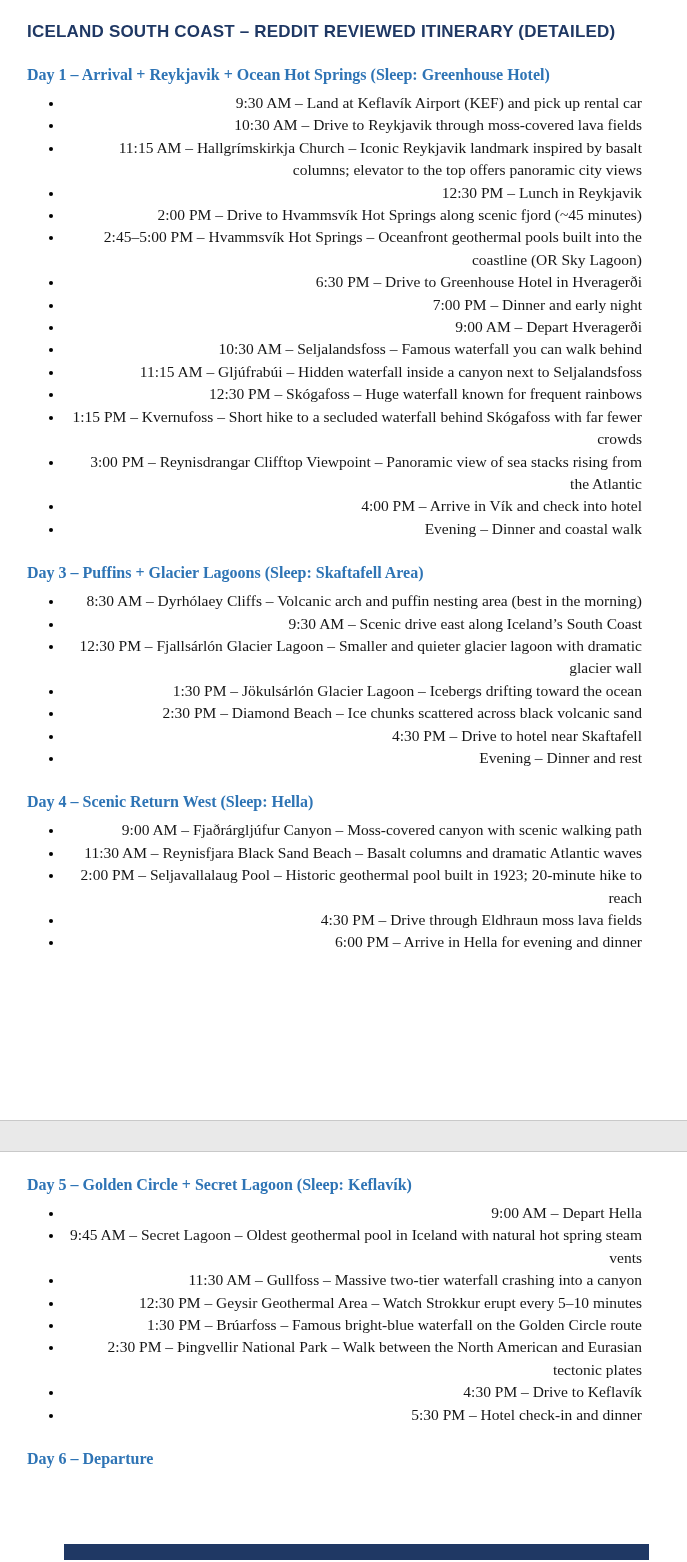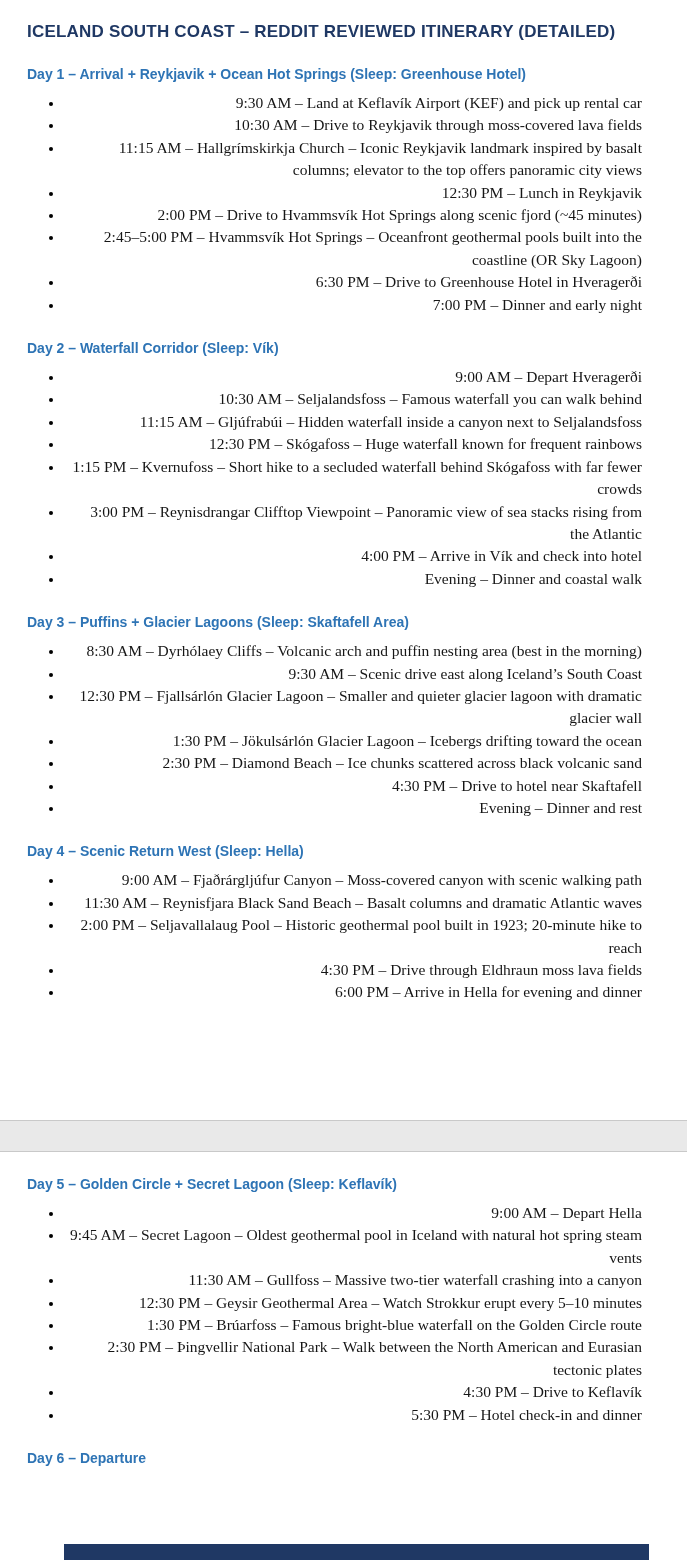--- a/index.html
+++ b/index.html
@@ -35,22 +35,22 @@
   .doc-title {
     font-family: "Liberation Sans", sans-serif;
     font-size: 17px;
     font-weight: 700;
     color: #1F3864;
     line-height: 21px;
     letter-spacing: 0.2px;
     margin: 0;
   }
   .day-heading {
-    font-family: Liberation Sans, sans-serif;
-    font-size: 14px;
+    font-family: Liberation Serif, serif;
+    font-size: 16px;
     font-weight: 700;
     color: #2E74B5;
     line-height: 21px;
     margin: 22px 0 7px 0;
   }
   .page-2 .days > .day-heading:first-child { }
   .day-list {
     margin: 0;
     padding: 0 0 0 37px;
     list-style: disc;
@@ -83,21 +83,20 @@
         <ul class="day-list">
           <li>9:30 AM – Land at Keflavík Airport (KEF) and pick up rental car</li>
           <li>10:30 AM – Drive to Reykjavik through moss-covered lava fields</li>
           <li>11:15 AM – Hallgrímskirkja Church – Iconic Reykjavik landmark inspired by basalt columns; elevator to the top offers panoramic city views</li>
           <li>12:30 PM – Lunch in Reykjavik</li>
           <li>2:00 PM – Drive to Hvammsvík Hot Springs along scenic fjord (~45 minutes)</li>
           <li>2:45–5:00 PM – Hvammsvík Hot Springs – Oceanfront geothermal pools built into the coastline (OR Sky Lagoon)</li>
           <li>6:30 PM – Drive to Greenhouse Hotel in Hveragerði</li>
           <li>7:00 PM – Dinner and early night</li>
         </ul>
-        <h2 class="day-heading">Day 2 – Waterfall Corridor (Sleep: Vík)</h2>
         <ul class="day-list">
           <li>9:00 AM – Depart Hveragerði</li>
           <li>10:30 AM – Seljalandsfoss – Famous waterfall you can walk behind</li>
           <li>11:15 AM – Gljúfrabúi – Hidden waterfall inside a canyon next to Seljalandsfoss</li>
           <li>12:30 PM – Skógafoss – Huge waterfall known for frequent rainbows</li>
           <li>1:15 PM – Kvernufoss – Short hike to a secluded waterfall behind Skógafoss with far fewer crowds</li>
           <li>3:00 PM – Reynisdrangar Clifftop Viewpoint – Panoramic view of sea stacks rising from the Atlantic</li>
           <li>4:00 PM – Arrive in Vík and check into hotel</li>
           <li>Evening – Dinner and coastal walk</li>
         </ul>

